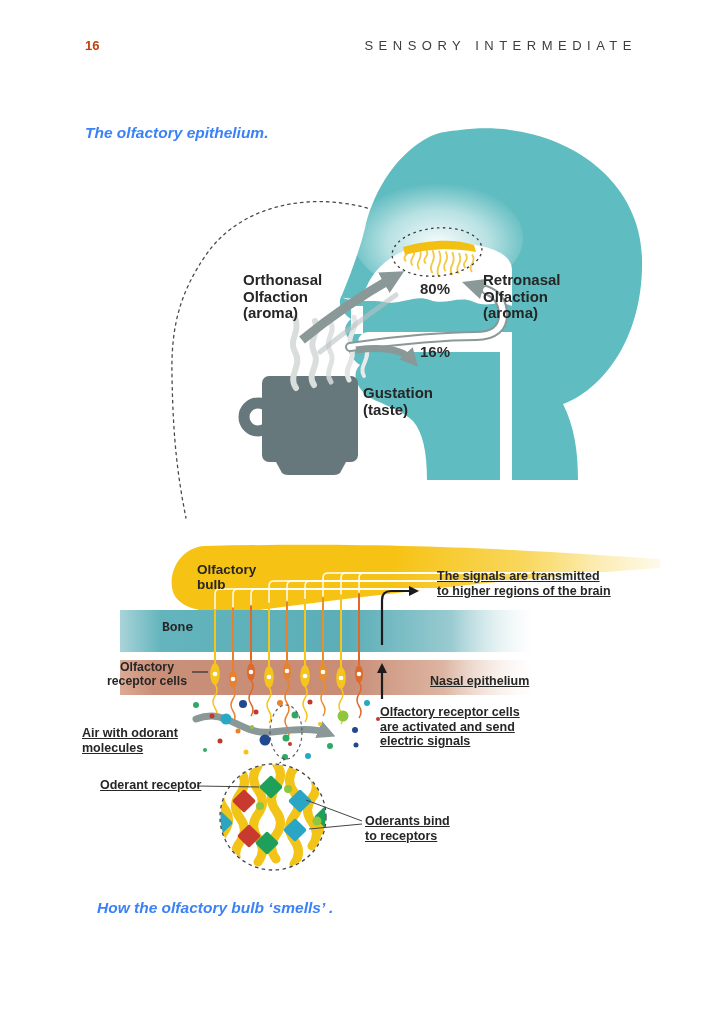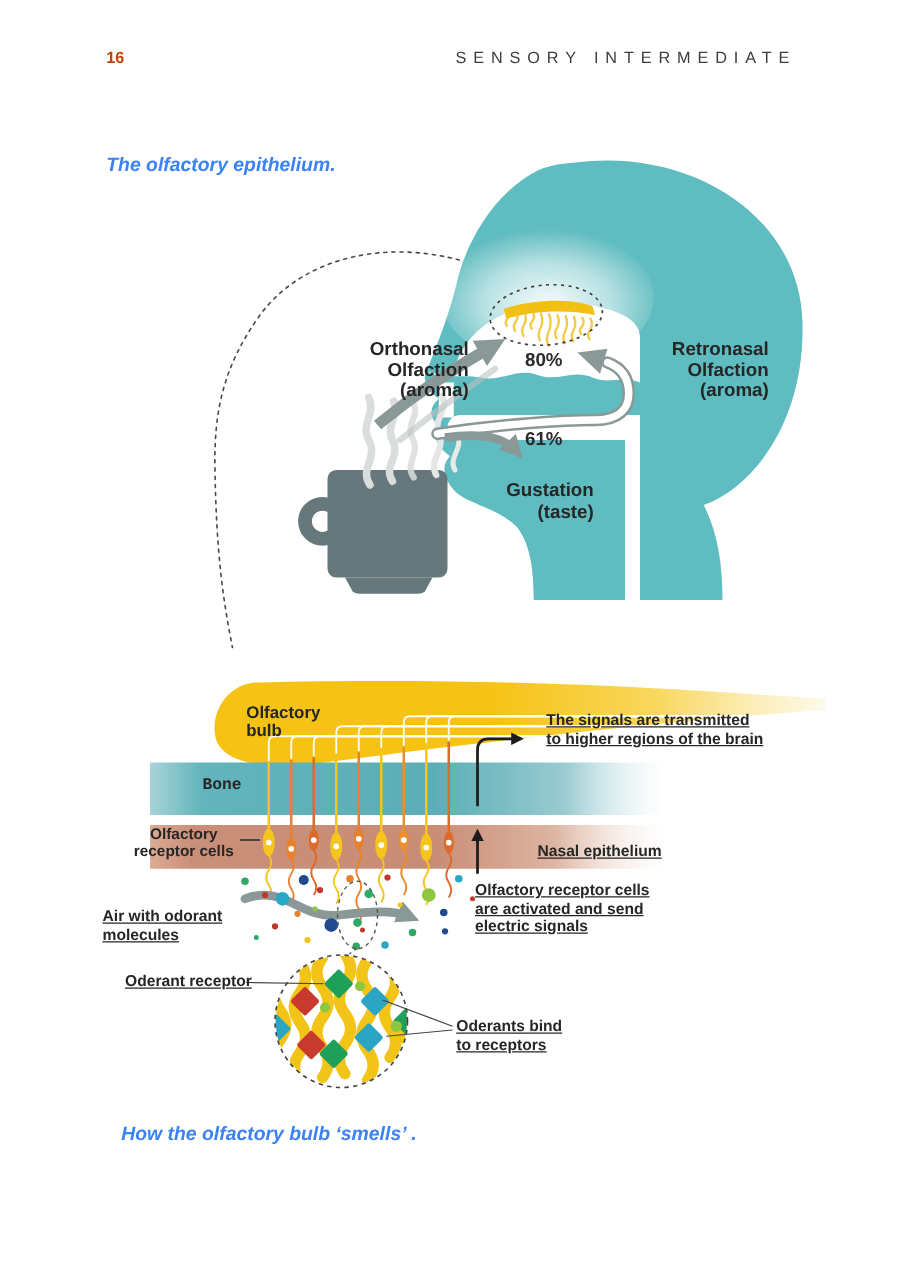--- a/index.html
+++ b/index.html
@@ -1,20 +1,20 @@
 <!DOCTYPE html>
 <html><head>
 <meta charset="utf-8">
 <style>
   html,body{margin:0;padding:0;background:#fff;}
   #page{position:relative;width:722px;height:1030px;background:#ffffff;overflow:hidden;
         font-family:"Liberation Sans", sans-serif;color:#2b2b2b;}
   .abs{position:absolute;}
   .lbl{white-space:pre-line;font-weight:700;color:#262626;}
-  .big{font-size:15px;line-height:16.5px;text-align:right;}
+  .big{font-size:15px;line-height:16.5px;text-align:left;}
   .sm{font-size:12.5px;line-height:14.5px;text-decoration:underline;}
   .pct{font-size:15px;font-weight:700;text-align:center;}
   .cap{font-style:italic;font-weight:600;font-size:15.5px;color:#3b82f6;}
   #hdr-num{left:85px;top:38px;font-weight:700;font-size:13px;color:#c2410c;}
   #hdr-title{right:85px;top:38px;font-size:13px;letter-spacing:5.5px;color:#3d3d3d;}
   #cap-top{left:85px;top:124px;}
   #cap-bottom{left:97px;top:899px;}
   #lbl-ortho{left:243px;top:272px;width:132px;}
   #lbl-retro{left:483px;top:272px;width:132px;}
   #lbl-gust{left:363px;top:385px;width:112px;}
@@ -252,21 +252,21 @@
 <div id="hdr-title" class="abs">SENSORY INTERMEDIATE</div>
 <div id="cap-top" class="abs cap">The olfactory epithelium.</div>
 
 <div id="lbl-ortho" class="abs lbl big">Orthonasal
 Olfaction
 (aroma)</div>
 <div id="lbl-retro" class="abs lbl big">Retronasal
 Olfaction
 (aroma)</div>
 <div id="lbl-80" class="abs pct">80%</div>
-<div id="lbl-20" class="abs pct">61%</div>
+<div id="lbl-20" class="abs pct">16%</div>
 <div id="lbl-gust" class="abs lbl big">Gustation
 (taste)</div>
 
 <div id="lbl-bulb" class="abs lbl">Olfactory
 bulb</div>
 <div id="lbl-bone" class="abs lbl">Bone</div>
 <div id="lbl-orc" class="abs lbl">Olfactory
 receptor cells</div>
 <div id="lbl-signals" class="abs lbl sm">The signals are transmitted
 to higher regions of the brain</div>

